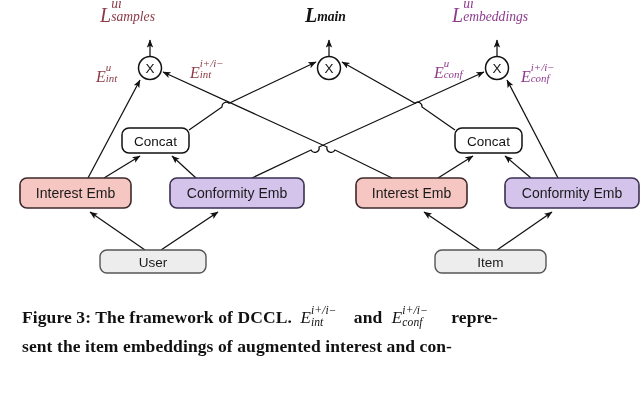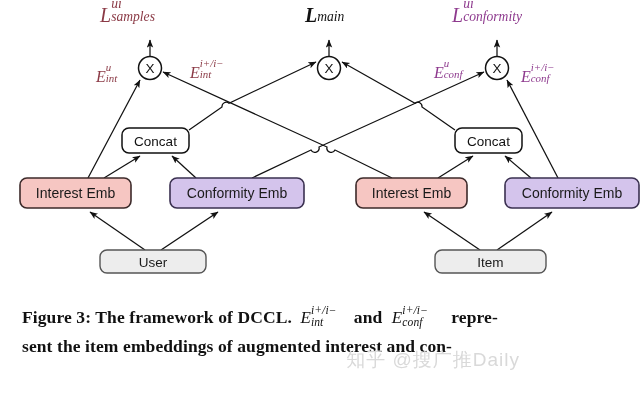--- a/index.html
+++ b/index.html
@@ -138,29 +138,29 @@
       <span class="mth" style="font-size:20px;">
         <span class="bs">L</span>
         <span class="sup">ui</span>
         <span class="sub">samples</span>
       </span>
     </div>
 
     <div style="position:absolute;left:305px;top:4px;color:#111111;">
       <span class="mth" style="font-size:20px;font-weight:bold;">
         <span class="bs">L</span>
-        <span class="sub" style="font-weight:normal;">main</span>
+        <span class="sub" style="font-weight:bold;">main</span>
       </span>
     </div>
 
     <div style="position:absolute;left:452px;top:4px;color:#8e3a8e;">
       <span class="mth" style="font-size:20px;">
         <span class="bs">L</span>
         <span class="sup">ui</span>
-        <span class="sub">conformity</span>
+        <span class="sub">embeddings</span>
       </span>
     </div>
 
     <div style="position:absolute;left:96px;top:68px;color:#8b3a46;">
       <span class="mth" style="font-size:16px;">
         <span class="bs">E</span>
         <span class="sup">u</span>
         <span class="sub">int</span>
       </span>
     </div>
@@ -206,16 +206,15 @@
         <span class="sup">i+/i−</span>
         <span class="sub">conf</span>
       </span>
       <span class="spacer" style="width:40px;"></span>
       <span>repre-</span>
       <br>
       <span>sent the item embeddings of augmented interest and con-</span>
       <br>
     </div>
 
-    <div class="watermark">知乎 @搜广推Daily</div>
   </div>
 
 </div>
 
 </body></html>

